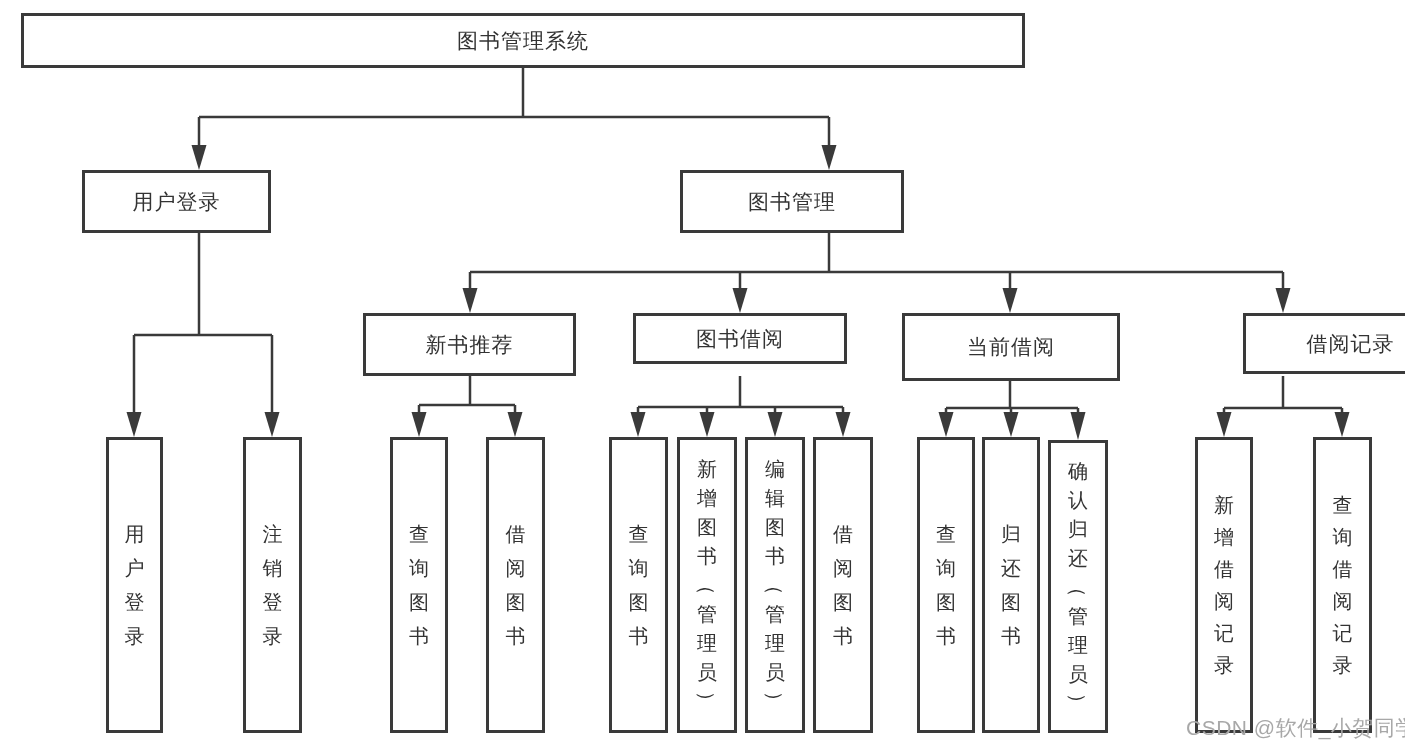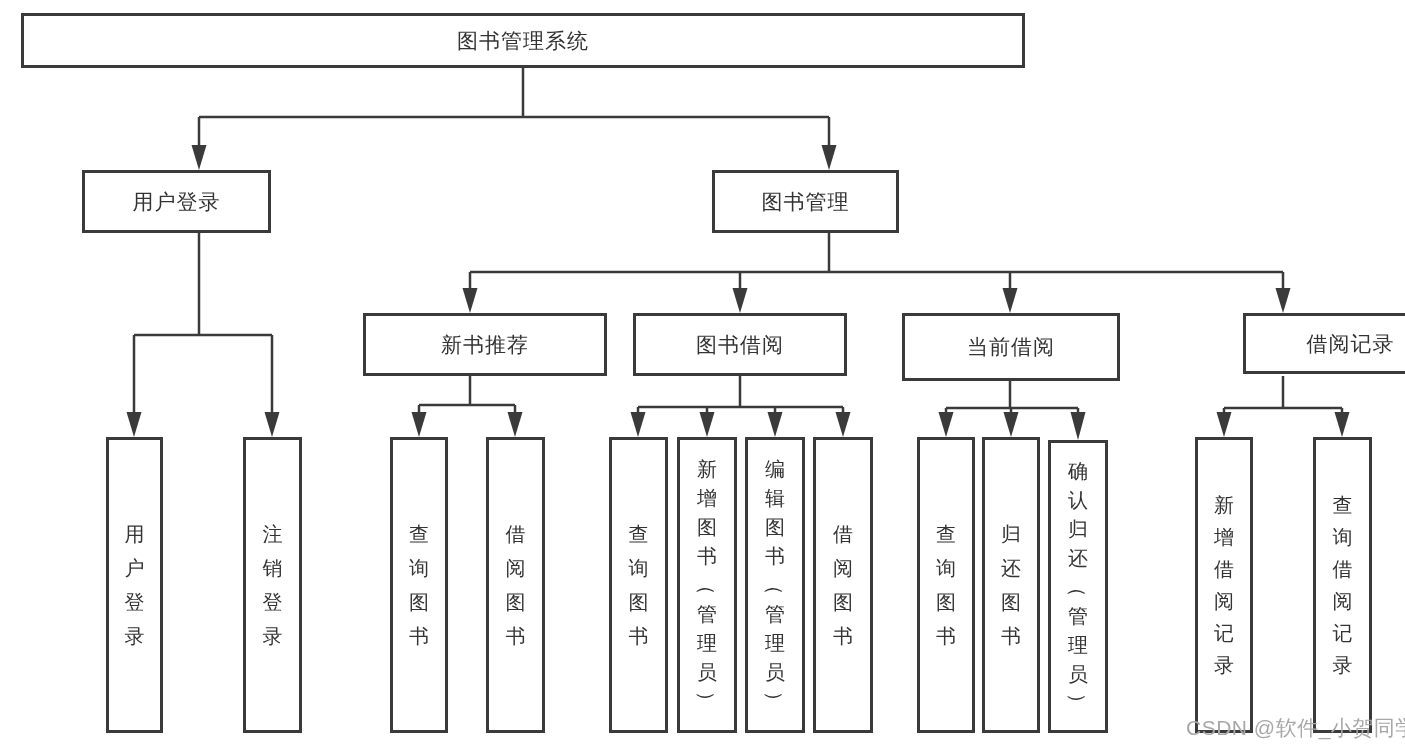--- a/index.html
+++ b/index.html
@@ -136,28 +136,28 @@
     </g>
   </svg>
 
   <div class="node" style="left:21px;top:13px;width:1004px;height:55px">
     <span>图书管理系统</span>
   </div>
 
   <div class="node" style="left:82px;top:170px;width:189px;height:63px">
     <span>用户登录</span>
   </div>
-  <div class="node" style="left:712px;top:170px;width:187px;height:63px">
+  <div class="node" style="left:680px;top:170px;width:224px;height:63px">
     <span>图书管理</span>
   </div>
 
-  <div class="node" style="left:363px;top:313px;width:244px;height:63px">
+  <div class="node" style="left:363px;top:313px;width:213px;height:63px">
     <span>新书推荐</span>
   </div>
-  <div class="node" style="left:633px;top:313px;width:214px;height:63px">
+  <div class="node" style="left:633px;top:313px;width:214px;height:51px">
     <span>图书借阅</span>
   </div>
   <div class="node" style="left:902px;top:313px;width:218px;height:68px">
     <span>当前借阅</span>
   </div>
   <div class="node" style="left:1243px;top:313px;width:215px;height:61px">
     <span>借阅记录</span>
   </div>
 
   <div class="vnode" style="left:106px;width:57px">

